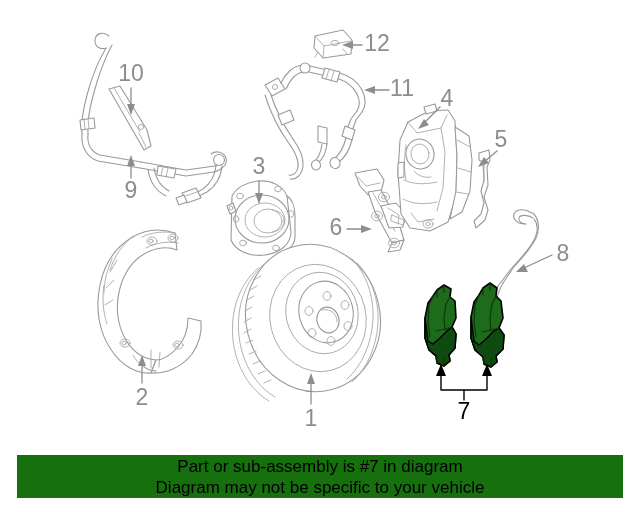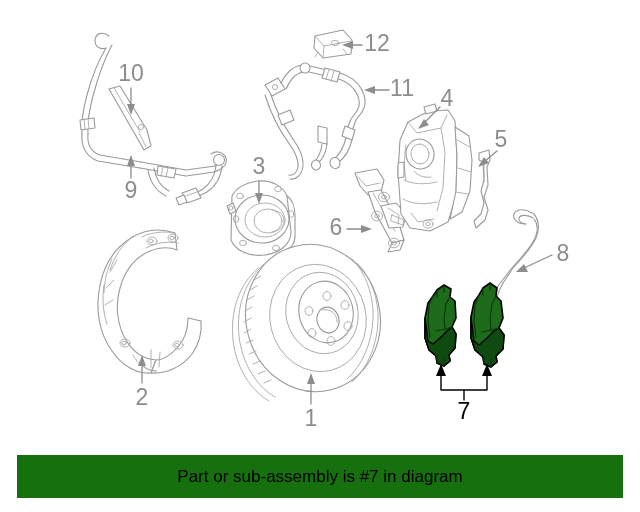--- a/index.html
+++ b/index.html
@@ -477,15 +477,16 @@
     <text class="callout-num" x="563" y="255">8</text>
     <text class="callout-num" x="131" y="192">9</text>
     <text class="callout-num" x="131" y="75">10</text>
     <text class="callout-num" x="402" y="90">11</text>
     <text class="callout-num" x="377" y="45">12</text>
 
   </svg>
 
   <div class="notice-banner">
     <div class="notice-line">Part or sub-assembly is #7 in diagram</div>
+    <div class="notice-line">Diagram may not be specific to your vehicle</div>
   </div>
 
 </div>
 
 </body></html>

